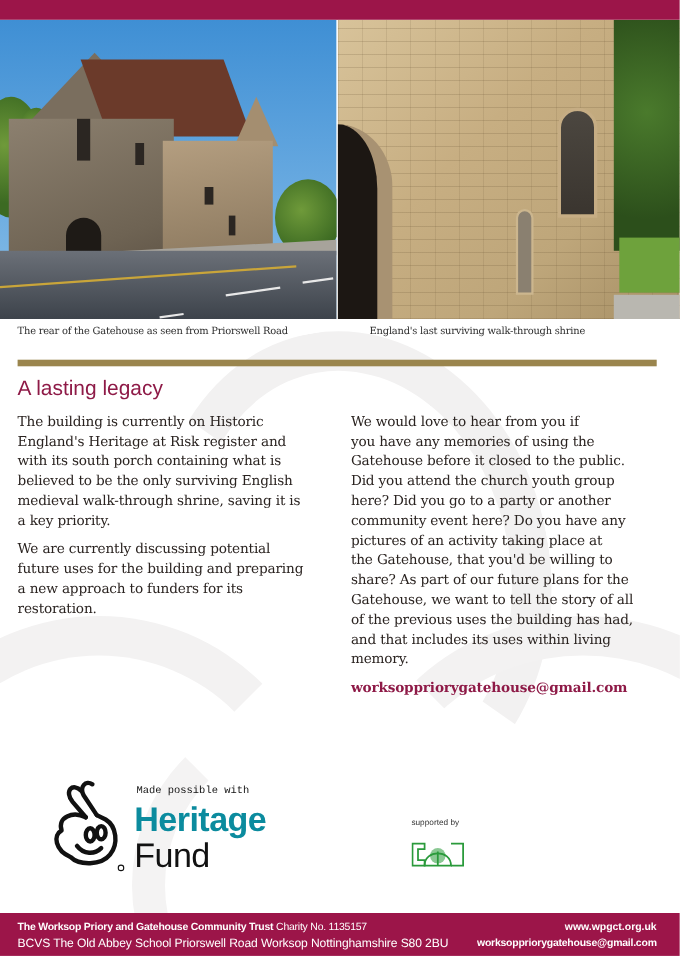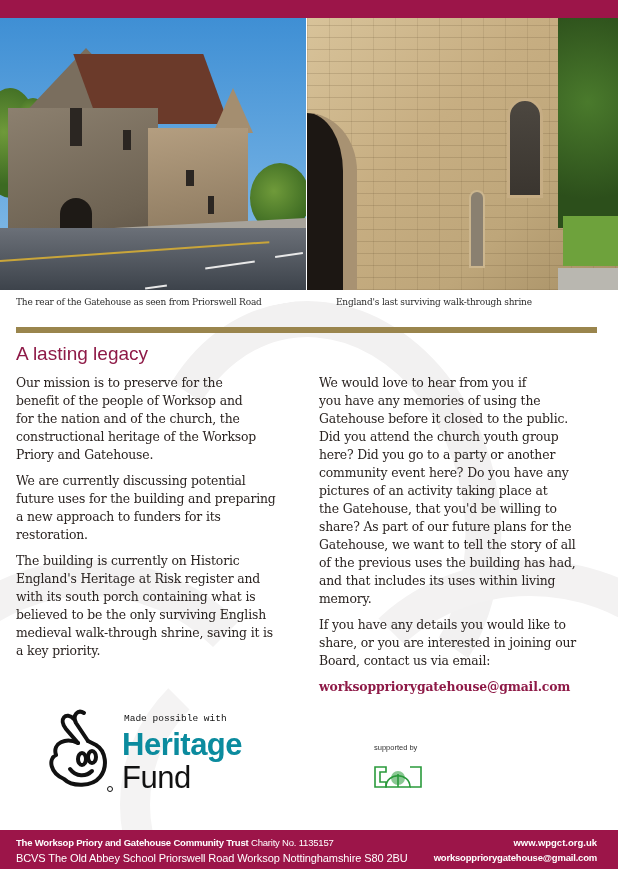--- a/index.html
+++ b/index.html
@@ -128,54 +128,46 @@
 </div>
 
 <div class="caption left">The rear of the Gatehouse as seen from Priorswell Road</div>
 <div class="caption right">England's last surviving walk-through shrine</div>
 
 <div class="rule"></div>
 
 <h2 class="heading">A lasting legacy</h2>
 
 <div class="col left">
-  <p>Our mission is to preserve for the
-benefit of the people of Worksop and
-for the nation and of the church, the
-constructional heritage of the Worksop
-Priory and Gatehouse.</p>
-  <p>We are currently discussing potential
-future uses for the building and preparing
-a new approach to funders for its
-restoration.</p>
   <p>The building is currently on Historic
 England's Heritage at Risk register and
 with its south porch containing what is
 believed to be the only surviving English
 medieval walk-through shrine, saving it is
 a key priority.</p>
+  <p>We are currently discussing potential
+future uses for the building and preparing
+a new approach to funders for its
+restoration.</p>
 </div>
 
 <div class="col right">
   <p>We would love to hear from you if
 you have any memories of using the
 Gatehouse before it closed to the public.
 Did you attend the church youth group
 here? Did you go to a party or another
 community event here? Do you have any
 pictures of an activity taking place at
 the Gatehouse, that you'd be willing to
 share? As part of our future plans for the
 Gatehouse, we want to tell the story of all
 of the previous uses the building has had,
 and that includes its uses within living
 memory.</p>
-  <p>If you have any details you would like to
-share, or you are interested in joining our
-Board, contact us via email:</p>
   <a class="email-link">worksoppriorygatehouse@gmail.com</a>
 </div>
 
 <div class="hf">
   <svg class="hf-hand" viewBox="0 0 80 90">
     <g fill="none" stroke="#111" stroke-width="4" stroke-linecap="round" stroke-linejoin="round">
       <path d="M30 12 C22 4, 14 12, 22 22 L34 36"></path>
       <path d="M40 6 C34 2, 28 8, 32 16 L44 34"></path>
       <path d="M34 36 C22 30, 8 36, 12 48 C4 52, 6 66, 20 72 C28 80, 48 80, 56 70 C64 60, 62 44, 52 38 L44 34"></path>
       <ellipse cx="38" cy="52" rx="4" ry="6"></ellipse>

